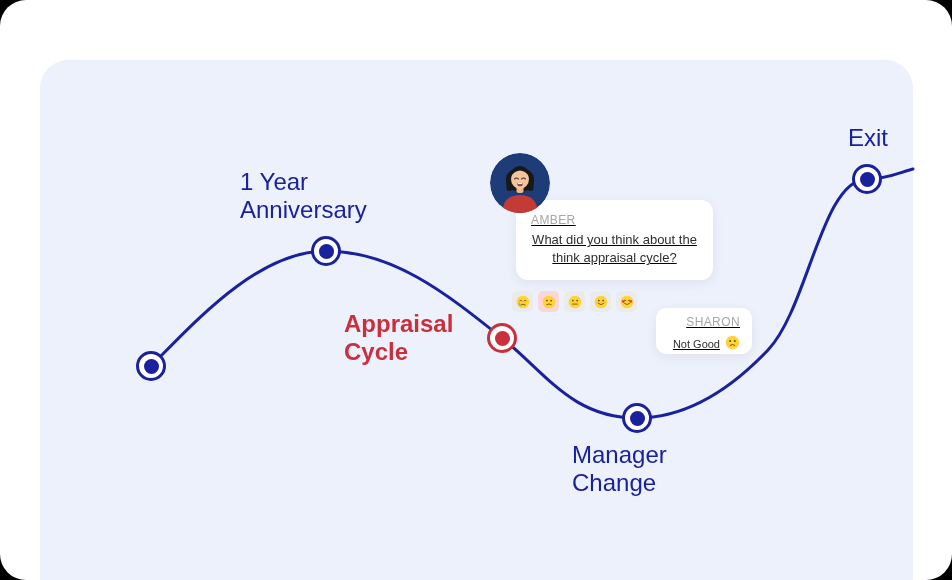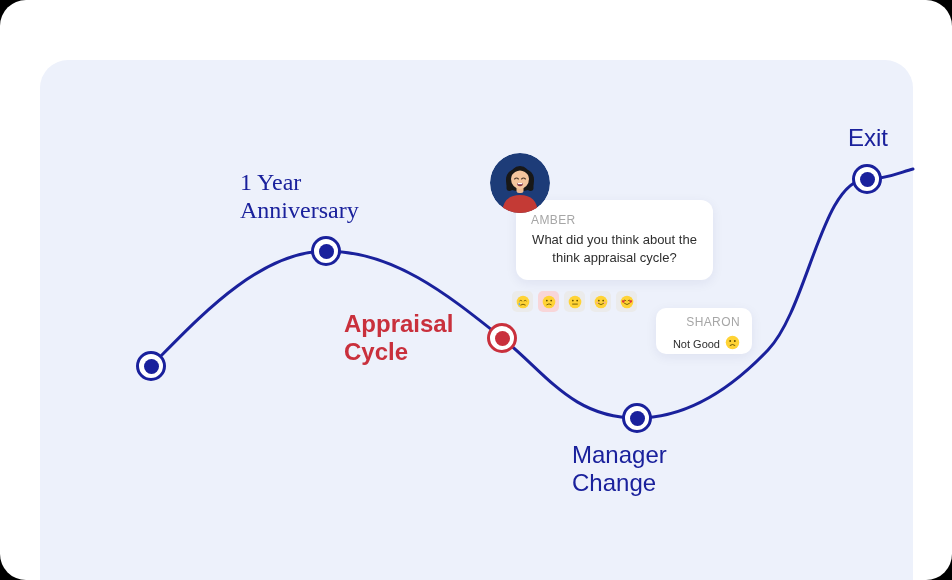--- a/index.html
+++ b/index.html
@@ -25,21 +25,21 @@
   .node.red::after{background:var(--red,#c9303c);}
   .mlabel{
     position:absolute;transform:translate(-50%,-50%);
     color:var(--navy,#1a219c);font-size:24px;font-weight:500;
     text-align:left;line-height:1.18;
   }
   .mlabel.red{color:var(--red,#c9303c);font-weight:700;}
   .avatar{position:absolute;left:490px;top:153px;width:60px;height:60px;z-index:3;}
   .bubble{
     position:absolute;background:#fff;border-radius:12px;
-    box-shadow:0 3px 12px rgba(25,35,100,0.07);z-index:2;
+    box-shadow:0 3px 12px rgba(25,35,100,0.07);z-index:2;text-decoration:underline;
   }
   .bubble.question{left:516px;top:200px;width:197px;height:80px;box-sizing:border-box;padding:13px 15px 10px 15px;}
   .bubble.reply{left:656px;top:308px;width:96px;height:46px;box-sizing:border-box;padding:7px 12px;text-align:right;border-radius:10px;}
   .sender{color:#a6a6a6;font-size:12px;letter-spacing:0.4px;margin-bottom:4px;}
   .msg{color:#2e2e2e;font-size:13px;line-height:1.42;text-align:center;}
   .reply-line{color:#2e2e2e;font-size:11px;margin-top:3px;display:flex;justify-content:flex-end;align-items:center;gap:5px;}
   .reactions{position:absolute;left:512px;top:291px;display:flex;gap:5px;z-index:2;}
   .reaction{
     width:21px;height:21px;border-radius:5px;background:#ebebeb;
     display:flex;align-items:center;justify-content:center;cursor:pointer;
@@ -62,21 +62,21 @@
              C 808 308, 822 179, 867 179
              C 888 179, 901 172, 913 169" fill="none" stroke="#1a219c" stroke-width="3" stroke-linecap="round"></path>
   </svg>
 
   <div class="node" style="left:151px;top:366px;"></div>
   <div class="node" style="left:326px;top:251px;"></div>
   <div class="node red" style="left:502px;top:338px;"></div>
   <div class="node" style="left:637px;top:418px;"></div>
   <div class="node" style="left:867px;top:179px;"></div>
 
-  <div class="mlabel" style="left:325px;top:196px;width:170px;font-family:Liberation Serif, serif;">1 Year Anniversary</div>
+  <div class="mlabel" style="left:325px;top:196px;width:170px;">1 Year Anniversary</div>
   <div class="mlabel red" style="left:414px;top:338px;width:140px;">Appraisal Cycle</div>
   <div class="mlabel" style="left:637px;top:469px;width:130px;">Manager Change</div>
   <div class="mlabel" style="left:868px;top:138px;white-space:nowrap;">Exit</div>
 
   <svg class="avatar" viewBox="0 0 60 60">
     <defs>
         <clipPath id="avclip">
           <circle cx="30" cy="30" r="30"></circle>
         </clipPath>
       </defs>

